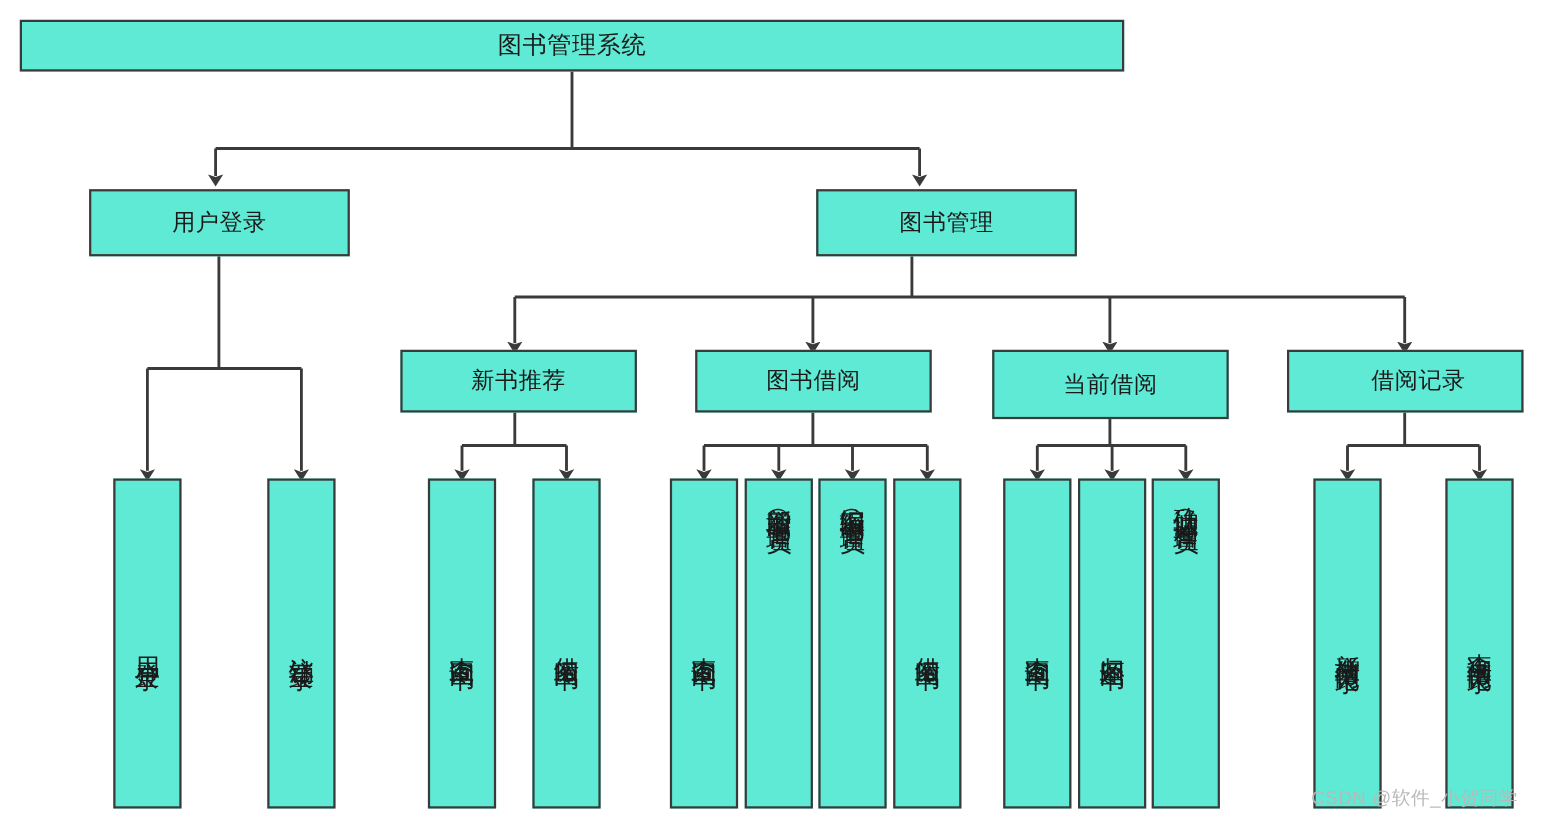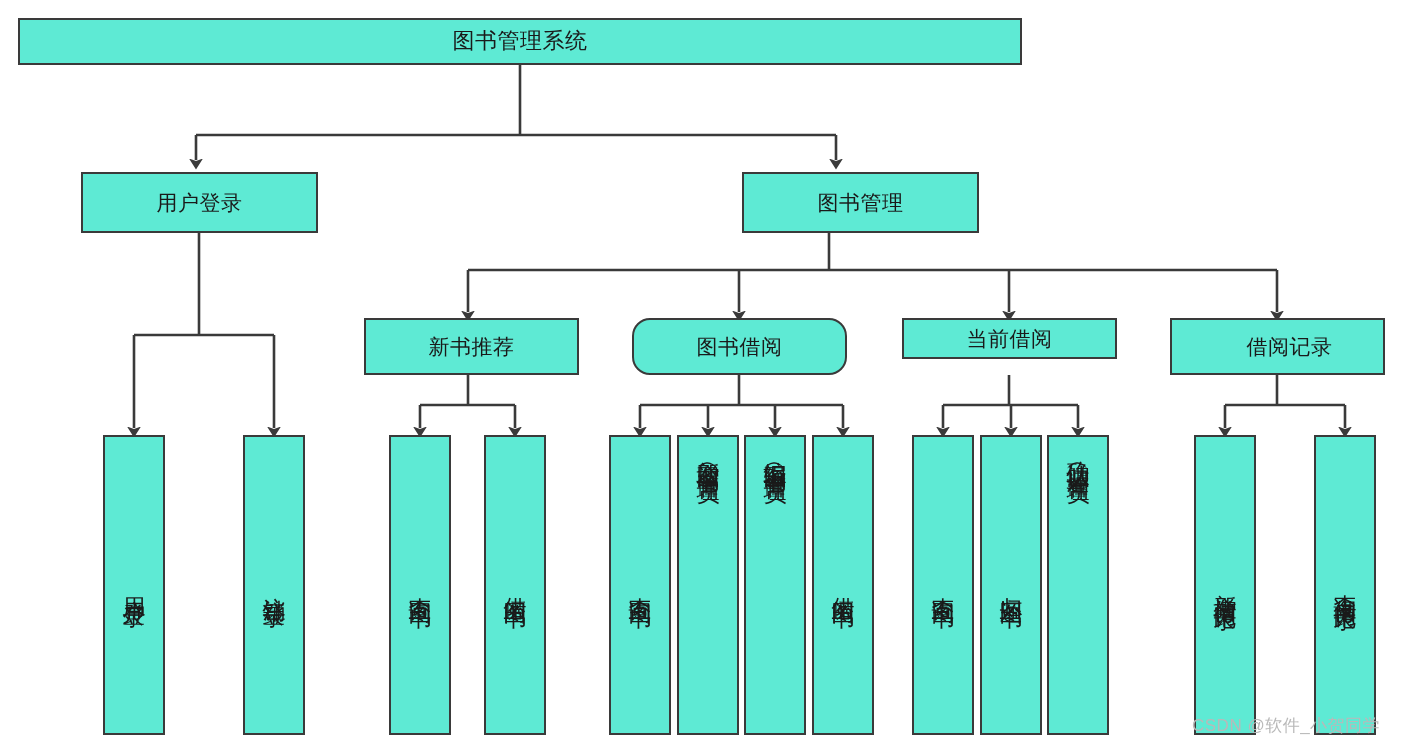--- a/index.html
+++ b/index.html
@@ -138,24 +138,24 @@
   <div class="node h" style="left:81px; top:172px; width:237px; height:61px;">
     <span class="lbl">用户登录</span>
   </div>
   <div class="node h" style="left:711px; top:172px; width:237px; height:61px;margin-left:31px;">
     <span class="lbl">图书管理</span>
   </div>
 
   <div class="node h" style="left:364px; top:318px; width:215px; height:57px;">
     <span class="lbl">新书推荐</span>
   </div>
-  <div class="node h" style="left:632px; top:318px; width:215px; height:57px;border-radius:18px;">
+  <div class="node h" style="left:632px; top:318px; width:215px; height:57px;">
     <span class="lbl">图书借阅</span>
   </div>
-  <div class="node h" style="left:902px; top:318px; width:215px; height:41px;">
+  <div class="node h" style="left:902px; top:318px; width:215px; height:63px;">
     <span class="lbl">当前借阅</span>
   </div>
   <div class="node h" style="left:1170px; top:318px; width:215px; height:57px;padding-left:24px;">
     <span class="lbl">借阅记录</span>
   </div>
 
   <div class="node v center" style="left:103px; top:435px; width:62px; height:300px;">
     <span class="lbl">用户登录</span>
   </div>
   <div class="node v center" style="left:243px; top:435px; width:62px; height:300px;">

